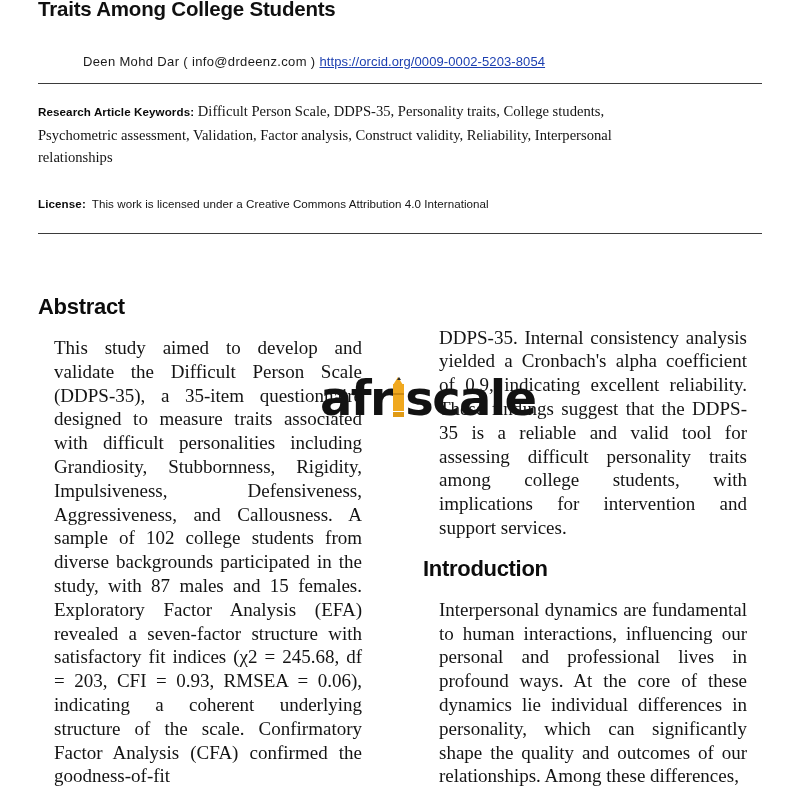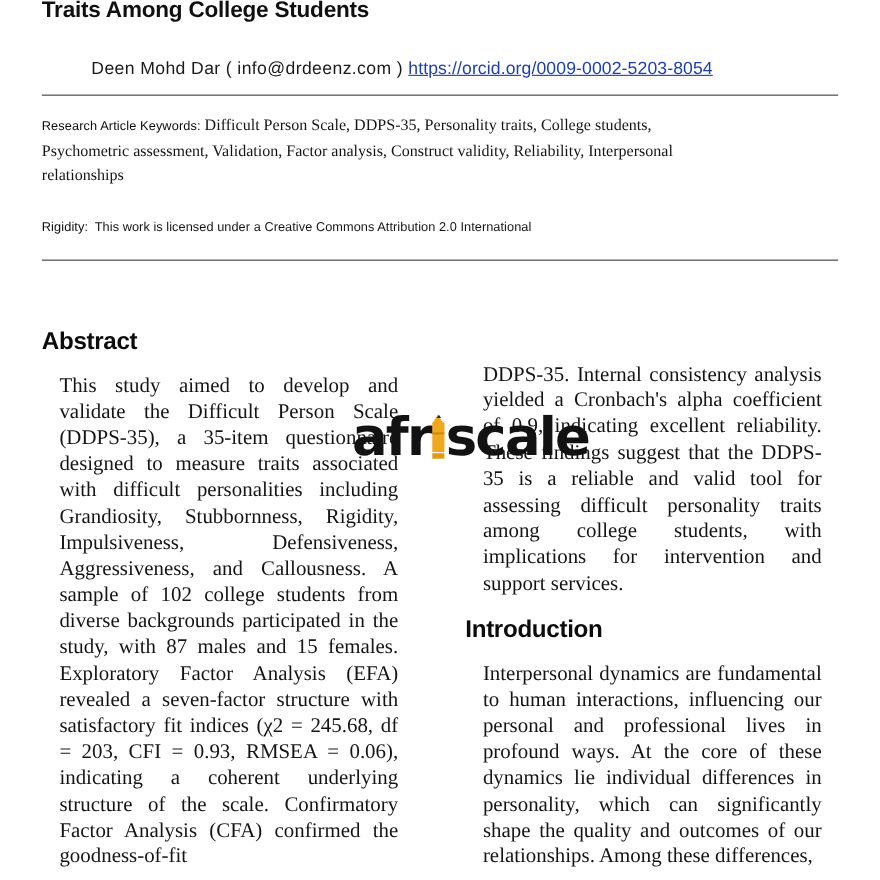--- a/index.html
+++ b/index.html
@@ -33,21 +33,21 @@
     line-height: 26px;
     color: #101010;
     margin: 0;
     padding-top: 0px;
     position: relative;
     top: -4px;
   }
 
   .author-line {
     font-family: "Liberation Sans", sans-serif;
-    font-size: 16px;
+    font-size: 13px;
     color: #1a1a1a;
     margin-top: 28px;
     letter-spacing: 0.35px;
     white-space: nowrap;
     padding-left: 45px;
   }
   .author-line .orcid-link {
     color: #1c3fb0;
     text-decoration: underline;
     letter-spacing: 0.1px;
@@ -65,21 +65,21 @@
   }
   .meta-row {
     font-family: "Liberation Serif", serif;
     font-size: 14.6px;
     line-height: 22.5px;
     color: #141414;
     margin-bottom: 0;
   }
   .meta-row .meta-label {
     font-family: "Liberation Sans", sans-serif;
-    font-weight: normal;
+    font-weight: bold;
     font-size: 11.6px;
     letter-spacing: 0.1px;
     color: #0a0a0a;
     margin-top: 20px;
   }
   .meta-row.sans,
   .meta-row.sans .meta-value {
     font-family: "Liberation Sans", sans-serif;
     font-size: 11.6px;
     letter-spacing: 0.05px;
@@ -201,21 +201,21 @@
   <hr class="rule">
 
   <div class="meta-block">
 
     <div class="meta-row row-keywords">
       <span class="meta-label">Research Article Keywords:</span><span class="meta-value"> Difficult Person Scale, DDPS-35, Personality traits, College students, Psychometric assessment, Validation, Factor analysis, Construct validity, Reliability, Interpersonal relationships</span>
     </div>
 
 
     <div class="meta-row sans row-license">
-      <span class="meta-label">Rigidity:</span><span class="meta-value">This work is licensed under a Creative Commons Attribution 2.0 International</span>
+      <span class="meta-label">License:</span><span class="meta-value">This work is licensed under a Creative Commons Attribution 4.0 International</span>
     </div>
 
   </div>
 
   <hr class="rule rule-bottom">
 
   <div class="columns">
 
     <div class="col col-left">
       <h2 class="section-heading">Abstract</h2>

